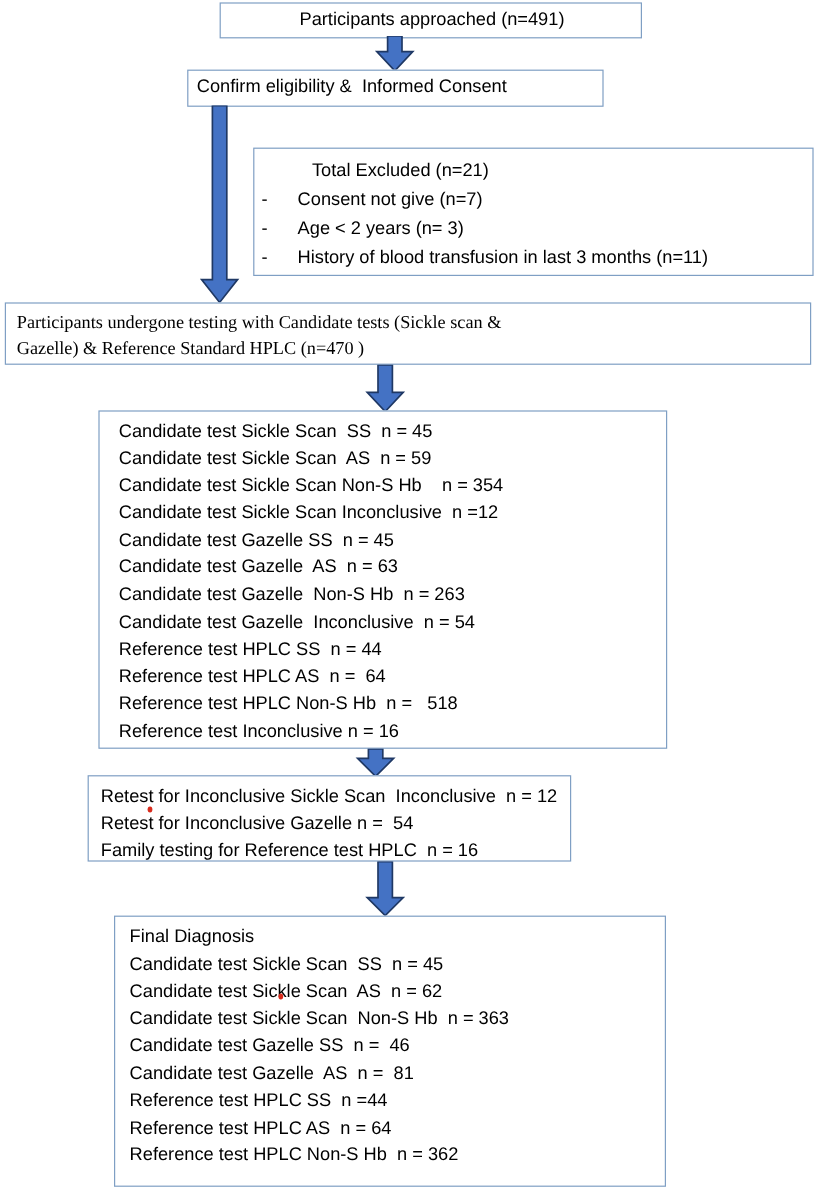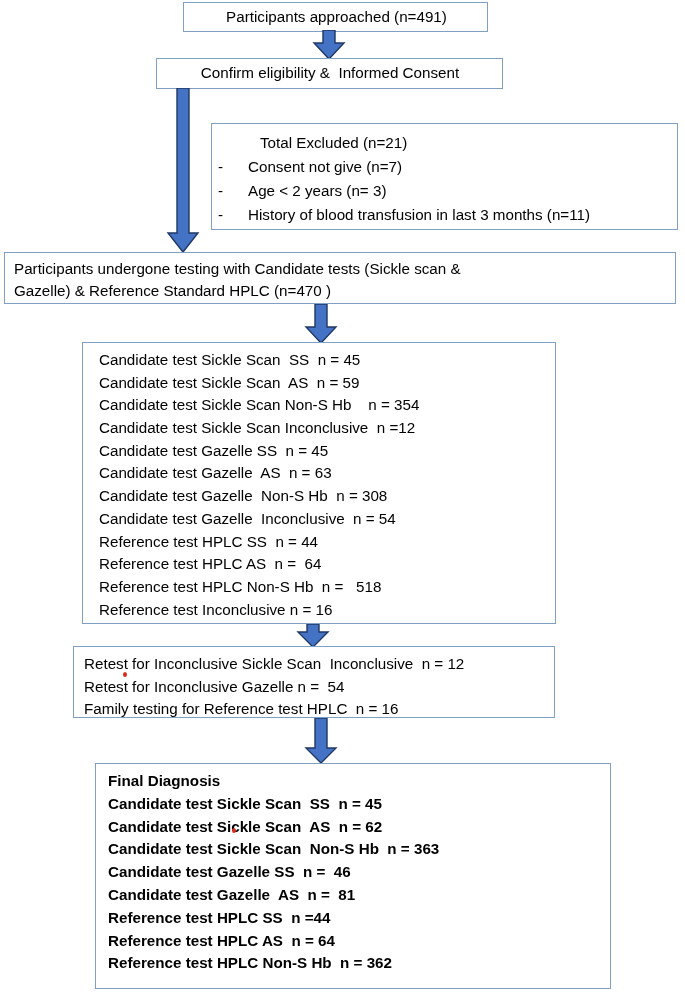--- a/index.html
+++ b/index.html
@@ -22,36 +22,35 @@
     height: 994px;
   }
   .box {
     position: absolute;
     box-sizing: border-box;
     background: #ffffff;
     border: 1px solid #7f9fc4;
     font-size: 15.2px;
     line-height: 1.0;
     color: #000;
-    justify-content: center;
   }
   .box .lines {
     padding: 4px 6px 4px 8px;
   }
   .box .line {
     white-space: pre;
     margin: 0;
     padding: 0;
     height: 20.5px;
     line-height: 20.5px;
     font-size: 15.2px;
   }
   
   #box-approached {
-    left: 183px; top: 2px; width: 305px; height: 30px;
+    left: 183px; top: 2px; width: 352px; height: 30px;
     display: flex; align-items: center; justify-content: center;
   }
   #box-approached .line { text-align: center; }
 
   #box-consent {
     left: 156px; top: 58px; width: 347px; height: 31px;
     display: flex; align-items: center;
   }
   #box-consent .lines { padding-left: 7px; }
 
@@ -63,39 +62,39 @@
   #box-excluded .dash {
     display: inline-block;
     width: 30px;
   }
   #box-excluded .indent {
     display: inline-block;
     width: 42px;
   }
 
   #box-testing {
-    left: 4px; top: 252px; width: 672px; height: 52px;
+    left: 4px; top: 252px; width: 672px; height: 52px; font-family: Liberation Serif, serif;
   }
   #box-testing .lines { padding: 5px 6px 4px 9px; }
   #box-testing .line { height: 22px; line-height: 22px; }
 
   #box-results {
     left: 82px; top: 342px; width: 474px; height: 282px;
   }
   #box-results .lines { padding: 6px 6px 4px 16px; }
   #box-results .line { height: 22.7px; line-height: 22.7px; }
 
   #box-retest {
-    left: 73px; top: 646px; width: 482px; height: 72px;
+    left: 73px; top: 646px; width: 403px; height: 72px;
   }
   #box-retest .lines { padding: 6px 6px 4px 10px; }
   #box-retest .line { height: 22.5px; line-height: 22.5px; }
 
   #box-final {
-    left: 95px; top: 763px; width: 516px; height: 226px; font-weight: bold;
+    left: 95px; top: 763px; width: 460px; height: 226px;
   }
   #box-final .lines { padding: 6px 6px 4px 12px; }
   #box-final .line { height: 22.8px; line-height: 22.8px; }
 
   
   .arrow {
     position: absolute;
   }
   .arrow svg { display: block; }
 
@@ -159,21 +158,21 @@
   </div>
 
   <div class="box" id="box-results">
     <div class="lines">
       <div class="line">Candidate test Sickle Scan  SS  n = 45</div>
       <div class="line">Candidate test Sickle Scan  AS  n = 59</div>
       <div class="line">Candidate test Sickle Scan Non-S Hb    n = 354</div>
       <div class="line">Candidate test Sickle Scan Inconclusive  n =12</div>
       <div class="line">Candidate test Gazelle SS  n = 45</div>
       <div class="line">Candidate test Gazelle  AS  n = 63</div>
-      <div class="line">Candidate test Gazelle  Non-S Hb  n = 308</div>
+      <div class="line">Candidate test Gazelle  Non-S Hb  n = 263</div>
       <div class="line">Candidate test Gazelle  Inconclusive  n = 54</div>
       <div class="line">Reference test HPLC SS  n = 44</div>
       <div class="line">Reference test HPLC AS  n =  64</div>
       <div class="line">Reference test HPLC Non-S Hb  n =   518</div>
       <div class="line">Reference test Inconclusive n = 16</div>
     </div>
   </div>
 
   <div class="arrow" id="arrow-4" style="left:295px; top:624px;">
     <svg width="36" height="24" viewBox="0 0 36 24">

